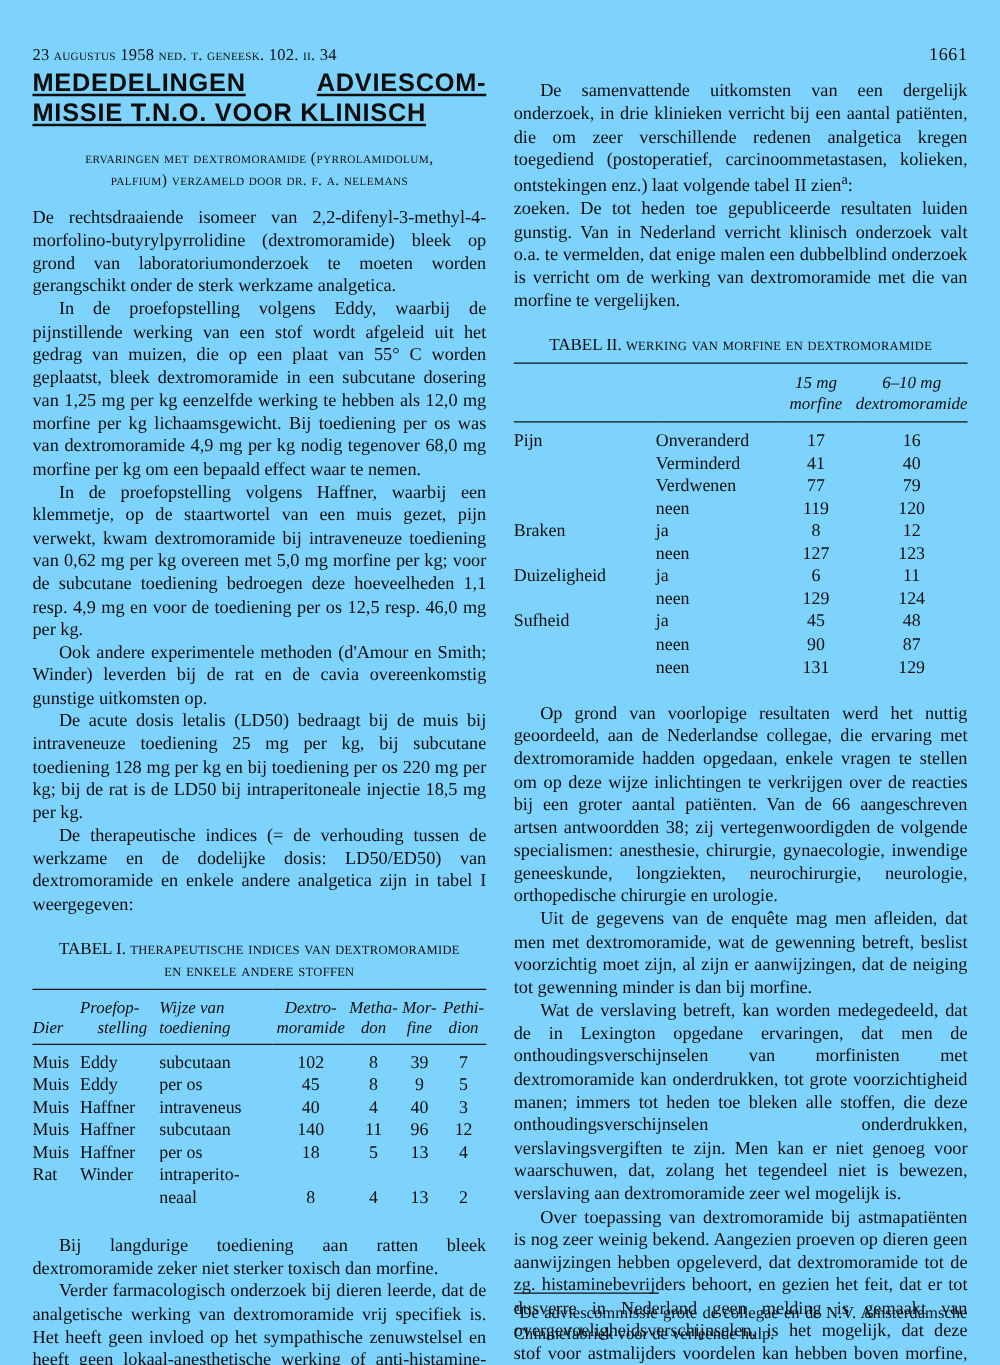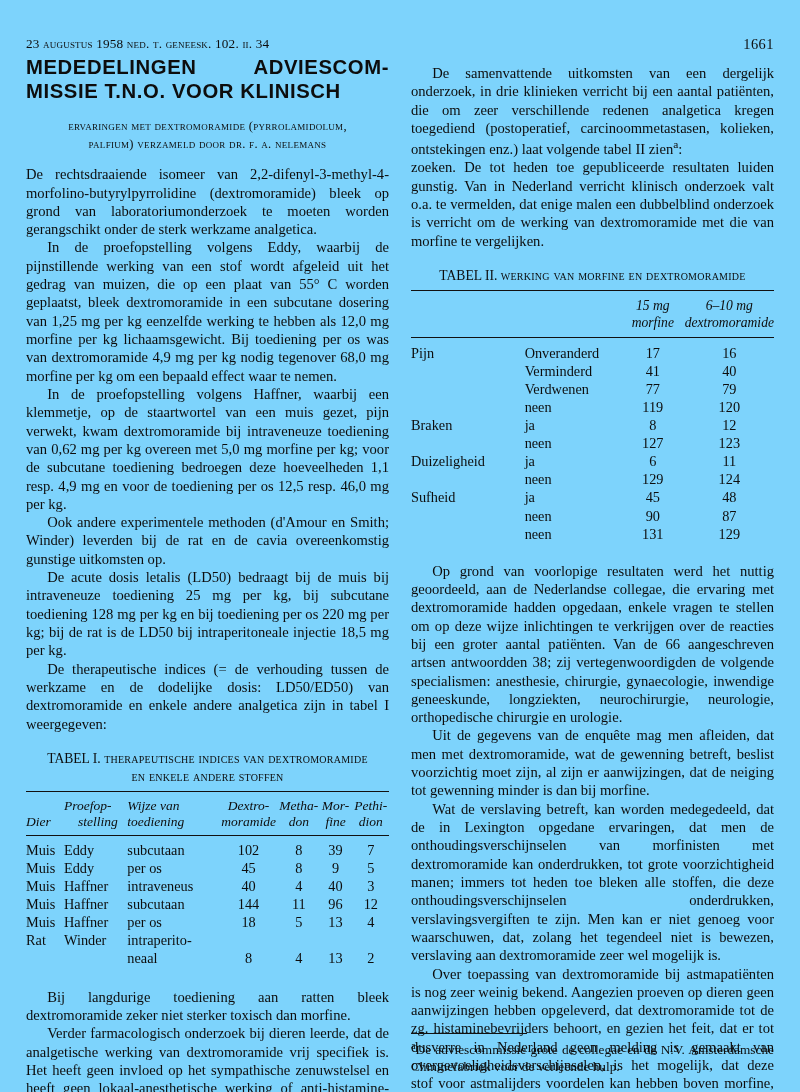--- a/index.html
+++ b/index.html
@@ -49,20 +49,21 @@
     font-weight: bold;
     font-size: 20.3px;
     line-height: 1.20;
     letter-spacing: 0.6px;
     margin: 0;
   }
   .masthead .ln {
     display: block;
     text-align: justify;
     white-space: nowrap;
+    text-decoration: underline;
   }
   .masthead .ln.j {
     display: flex;
     justify-content: space-between;
   }
   .byline {
     font-variant: small-caps;
     text-transform: lowercase;
     font-size: 12.6px;
     line-height: 1.45;
@@ -274,21 +275,21 @@
               <td class="t1-c2">intraveneus</td>
               <td class="t1-c3">40</td>
               <td class="t1-c4">4</td>
               <td class="t1-c5">40</td>
               <td class="t1-c6">3</td>
             </tr>
             <tr>
               <td class="t1-c0">Muis</td>
               <td class="t1-c1">Haffner</td>
               <td class="t1-c2">subcutaan</td>
-              <td class="t1-c3">144</td>
+              <td class="t1-c3">140</td>
               <td class="t1-c4">11</td>
               <td class="t1-c5">96</td>
               <td class="t1-c6">12</td>
             </tr>
             <tr>
               <td class="t1-c0">Muis</td>
               <td class="t1-c1">Haffner</td>
               <td class="t1-c2">per os</td>
               <td class="t1-c3">18</td>
               <td class="t1-c4">5</td>

